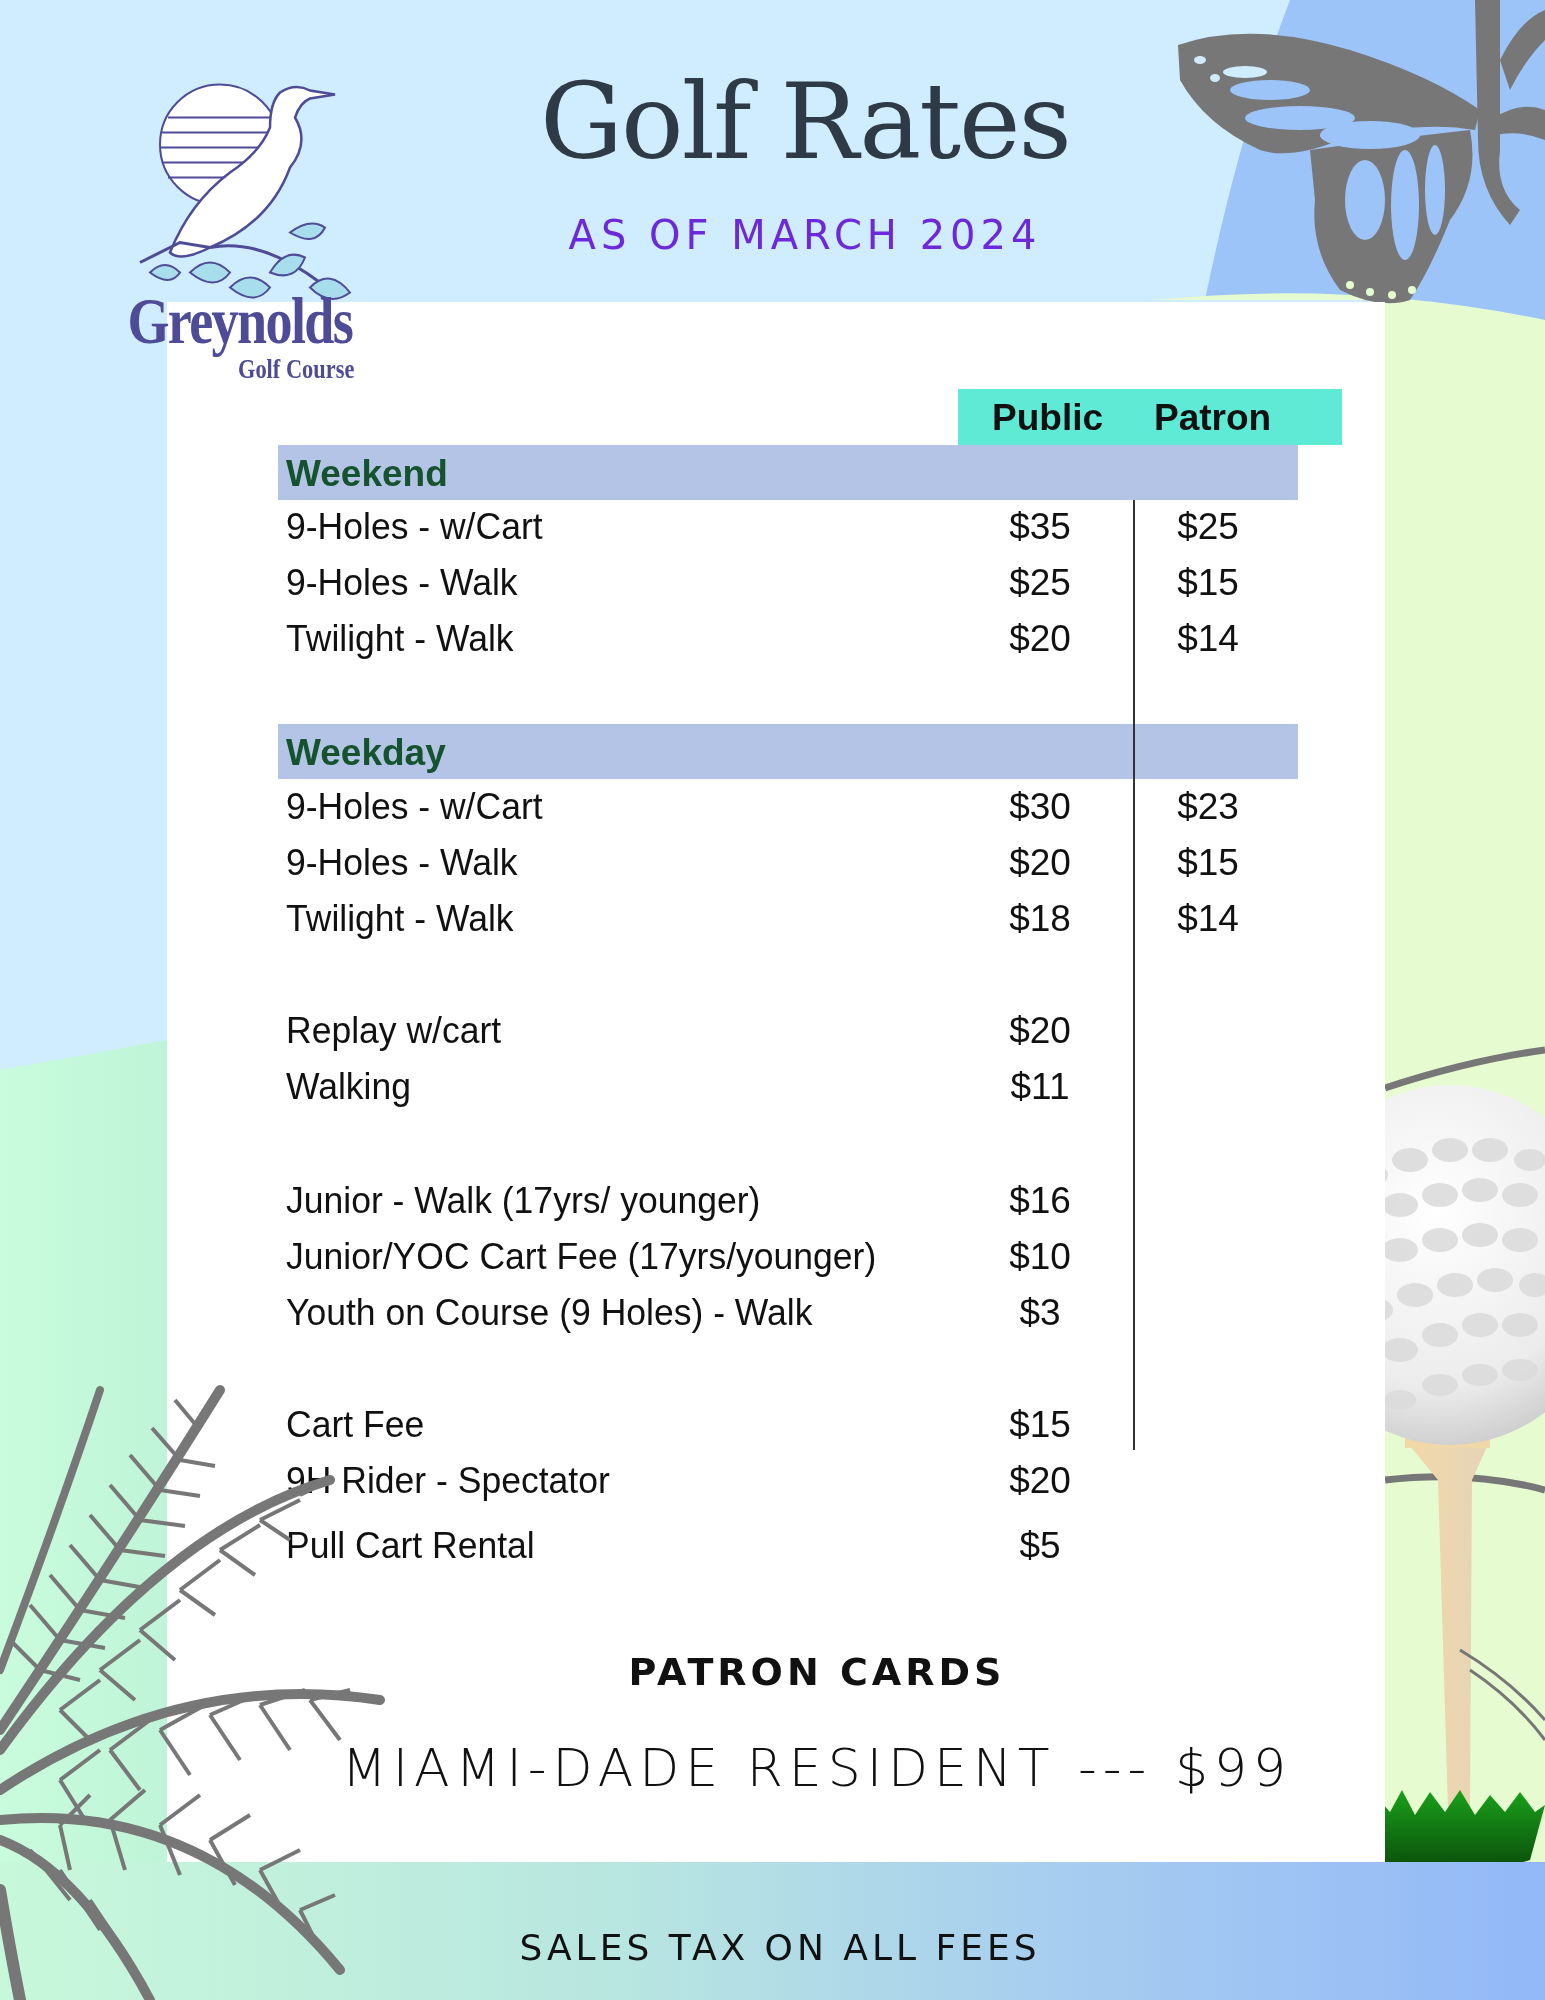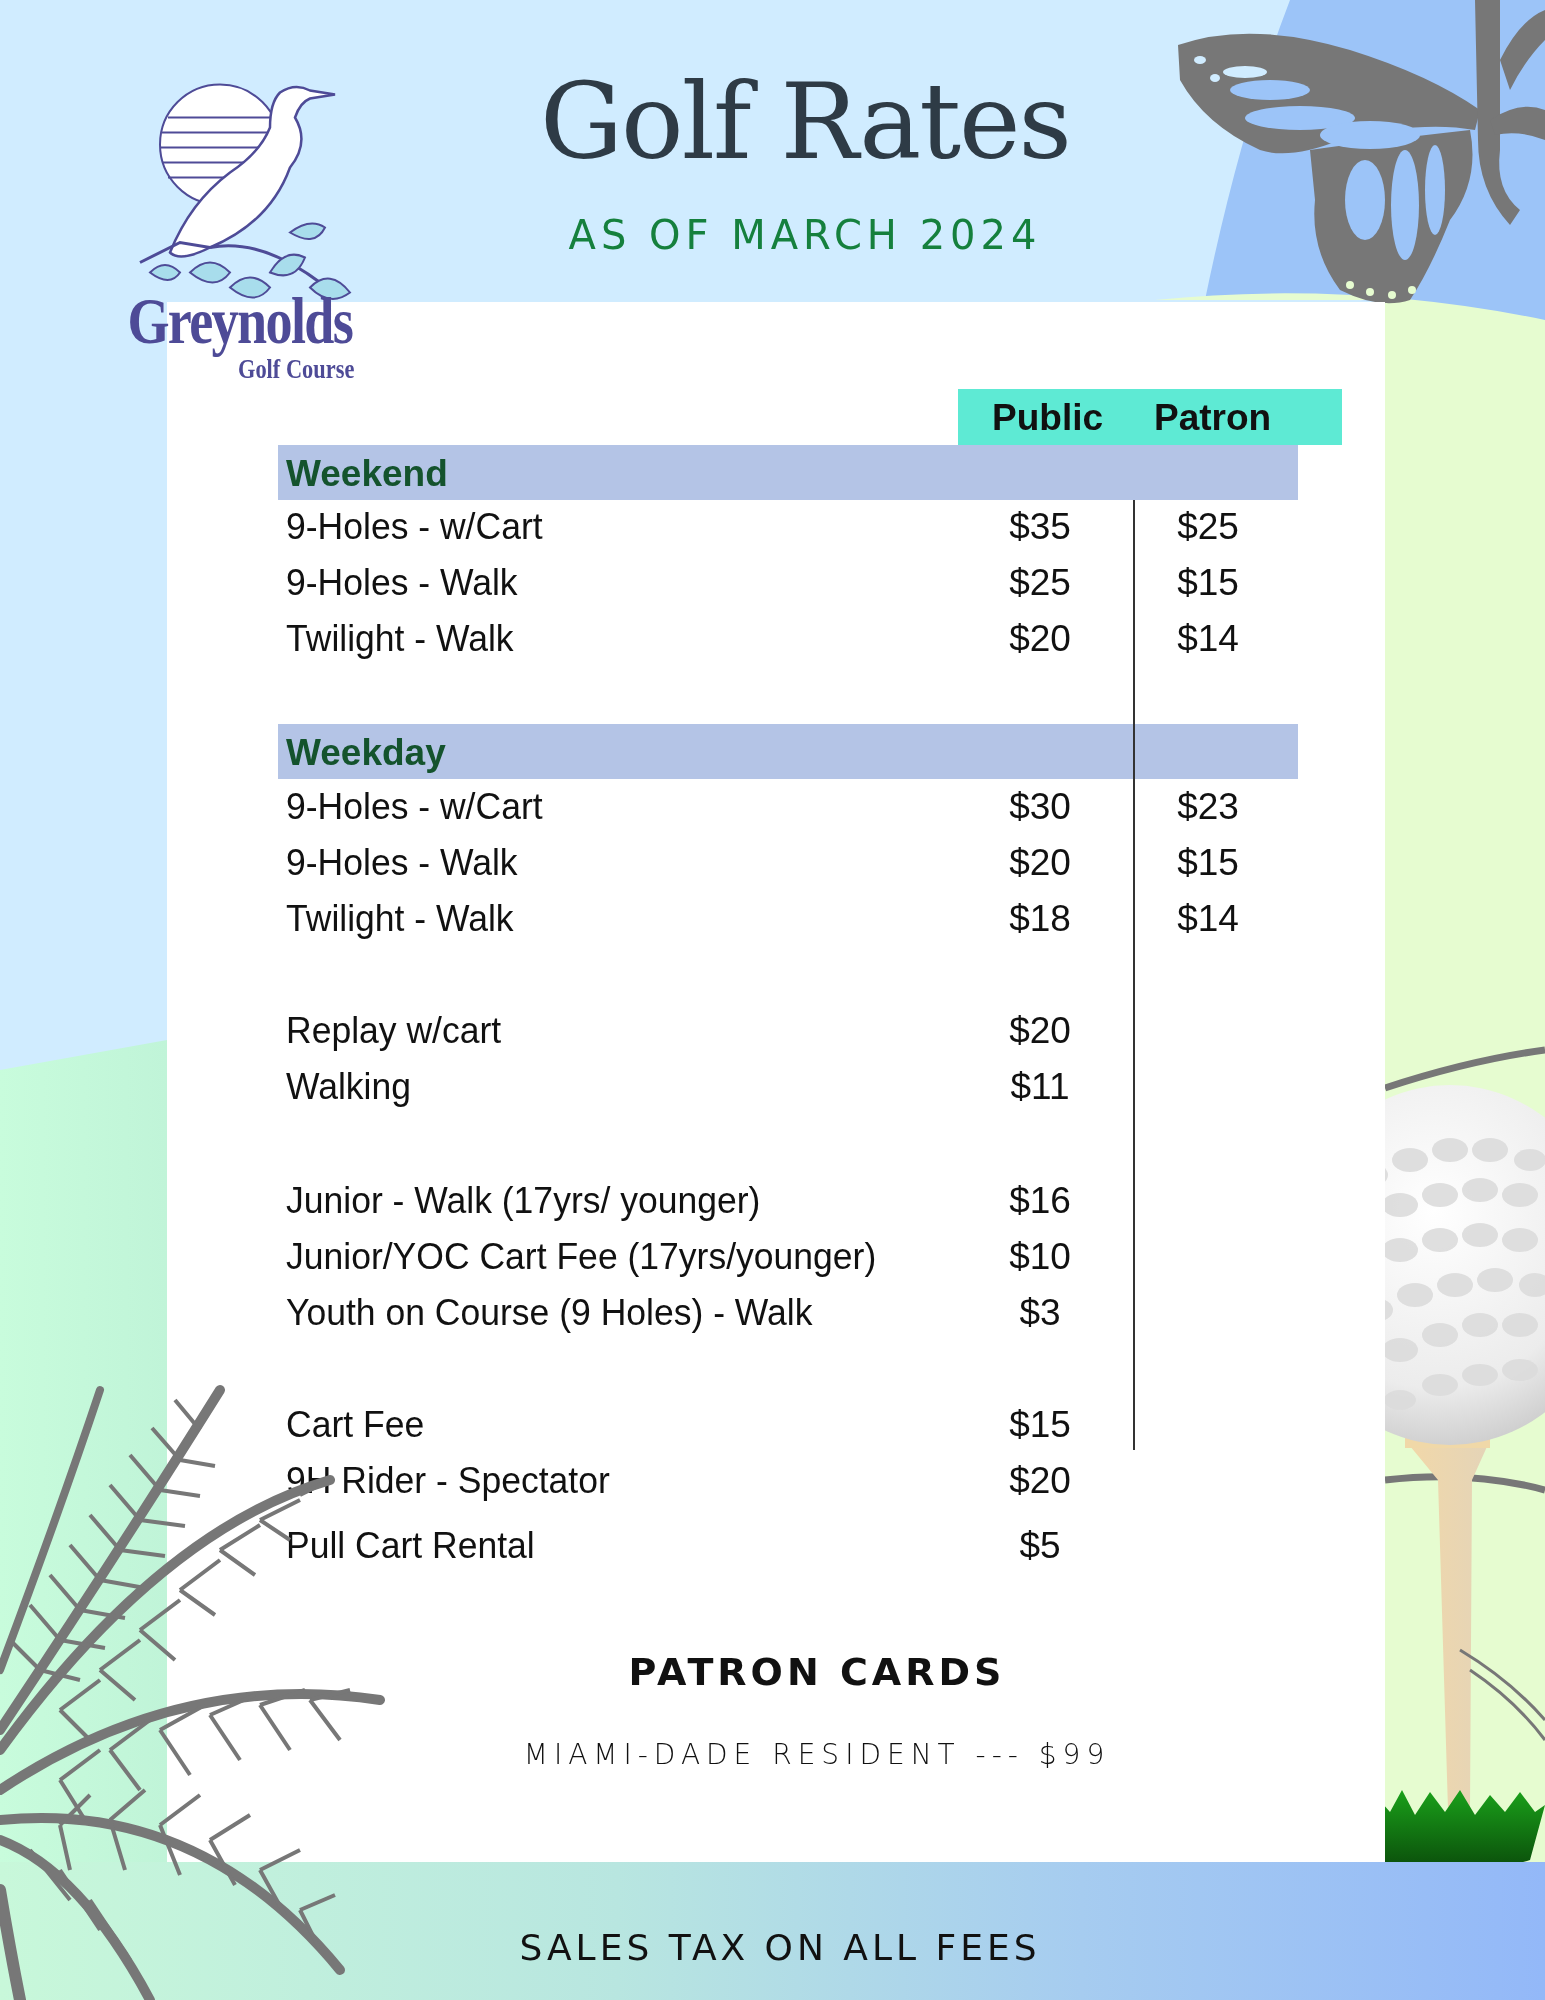--- a/index.html
+++ b/index.html
@@ -24,21 +24,21 @@
     color: #4e4b97; transform: scaleX(0.8); transform-origin: left top; line-height: 1;
   }
 
   .title {
     position: absolute; left: 450px; top: 70px; width: 710px; text-align: center;
     font-family: "DejaVu Serif", serif; font-size: 104px; color: #2e3b46;
     letter-spacing: -2px; line-height: 1;
   }
   .subtitle {
     position: absolute; left: 450px; top: 215px; width: 710px; text-align: center;
-    font-family: "DejaVu Sans", sans-serif; font-size: 40px; color: #15803d;
+    font-family: "DejaVu Sans", sans-serif; font-size: 40px; color: #6d28d9;
     letter-spacing: 5px; line-height: 1;
   }
 
   .card {
     position: absolute; left: 167px; top: 302px; width: 1218px; height: 1560px;
     background: #ffffff;
   }
 
   
   .hdr-cols {
@@ -66,21 +66,21 @@
     position: absolute; left: 1133px; top: 500px; width: 2px; height: 950px; background: #333;
   }
 
   .patron-title {
     position: absolute; left: 167px; top: 1650px; width: 1300px; text-align: center;
     font-family: "DejaVu Sans", sans-serif; font-weight: bold; font-size: 38px; color: #111;
     letter-spacing: 4px;
   }
   .patron-line {
     position: absolute; left: 167px; top: 1738px; width: 1300px; text-align: center;
-    font-family: "DejaVu Sans", sans-serif; font-size: 28px; color: #111; letter-spacing: 6px;
+    font-family: "DejaVu Sans", sans-serif; font-size: 52px; color: #111; letter-spacing: 6px;
     font-weight: 300;
   }
   .footer-band {
     position: absolute; left: 0; top: 1862px; width: 1545px; height: 138px;
     background: linear-gradient(90deg, #c8f8da 0%, #b8e6e0 40%, #a6ccf0 70%, #93b8f8 100%);
   }
   .footer-text {
     position: absolute; left: 0; top: 1927px; width: 1600px; text-align: center;
     font-family: "DejaVu Sans", sans-serif; font-size: 36px; color: #111; letter-spacing: 4px;
   }

